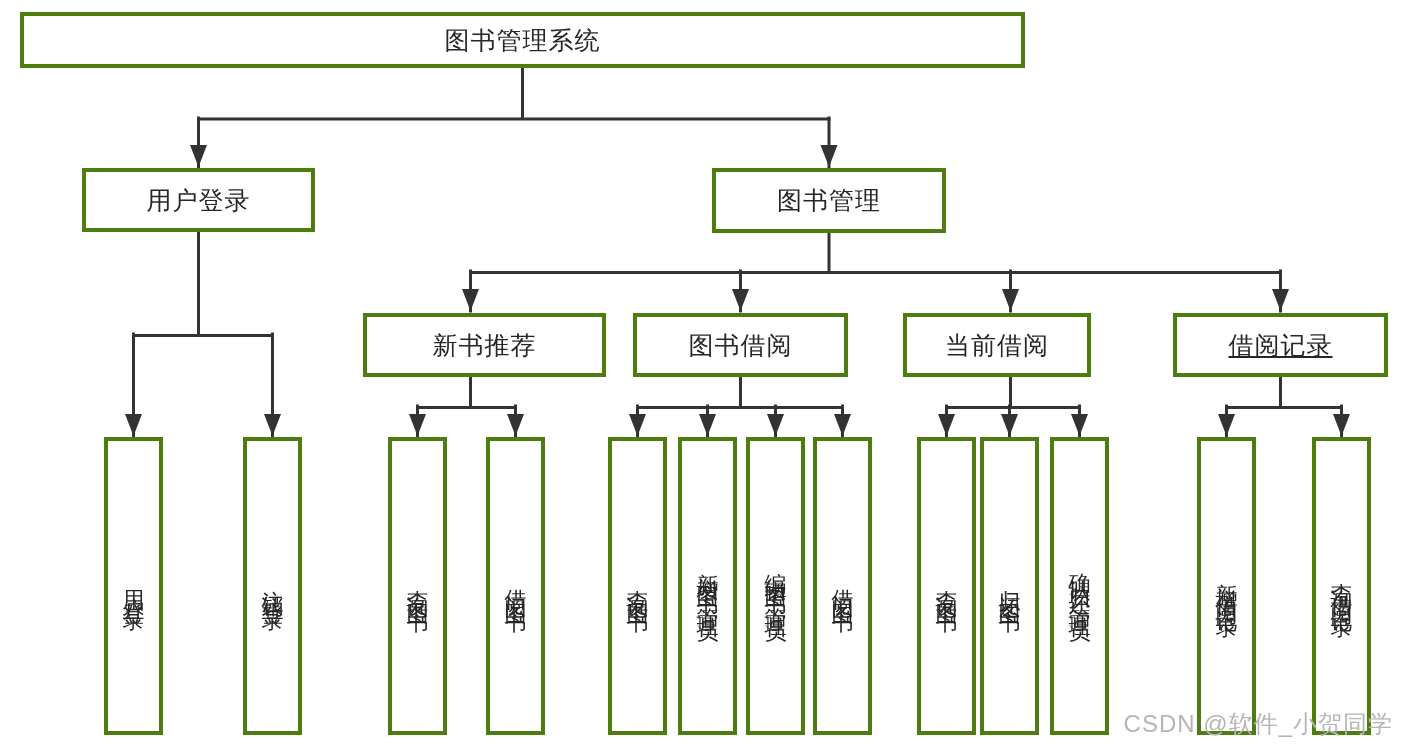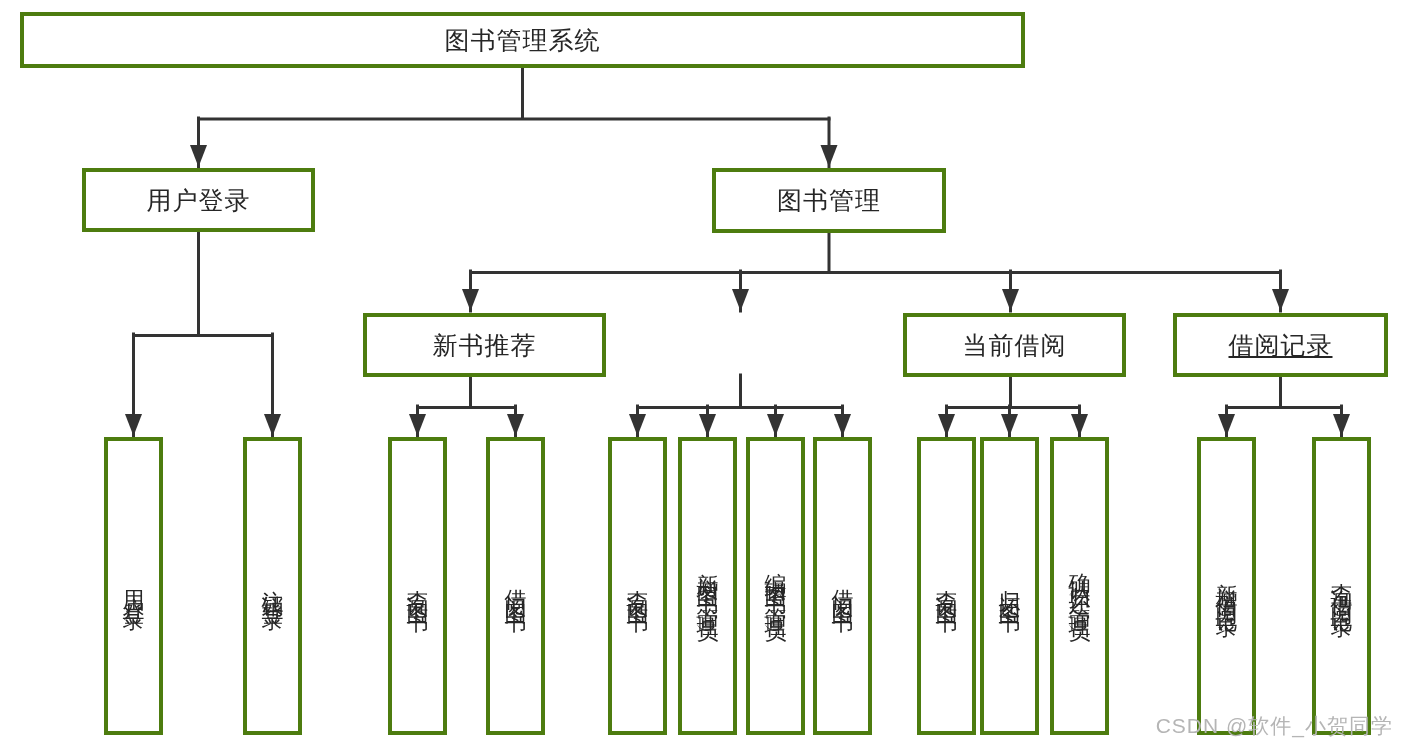--- a/index.html
+++ b/index.html
@@ -36,21 +36,21 @@
     writing-mode: vertical-rl;
     font-size: 22px;
     letter-spacing: 7px;
     line-height: 1;
   }
   .vbox span { display: inline; }
   .watermark {
     position: absolute;
     right: 12px;
     bottom: 7px;
-    font-size: 21px;
+    font-size: 24px;
     color: #b5b5b5;
     letter-spacing: 1px;
     white-space: nowrap;
     z-index: 10;
   }
 </style>
 </head>
 <body>
 
 <div class="canvas">
@@ -105,21 +105,24 @@
   <div class="box hbox" style="left:82px; top:168px; width:233px; height:64px;">
     <span>用户登录</span>
   </div>
   <div class="box hbox" style="left:712px; top:168px; width:234px; height:65px;">
     <span>图书管理</span>
   </div>
 
   <div class="box hbox" style="left:363px; top:313px; width:243px; height:64px;">
     <span>新书推荐</span>
   </div>
-  <div class="box hbox" style="left:903px; top:313px; width:223px; height:64px;">
+  <div class="box hbox" style="left:633px; top:313px; width:215px; height:64px;">
+    <span>图书借阅</span>
+  </div>
+  <div class="box hbox" style="left:903px; top:313px; width:188px; height:64px;">
     <span>当前借阅</span>
   </div>
   <div class="box hbox" style="left:1173px; top:313px; width:215px; height:64px;text-decoration:underline;">
     <span>借阅记录</span>
   </div>
 
   <div class="box vbox" style="left:104px; top:437px; width:59px; height:298px;">
     <span>用户登录</span>
   </div>
   <div class="box vbox" style="left:243px; top:437px; width:59px; height:298px;">

